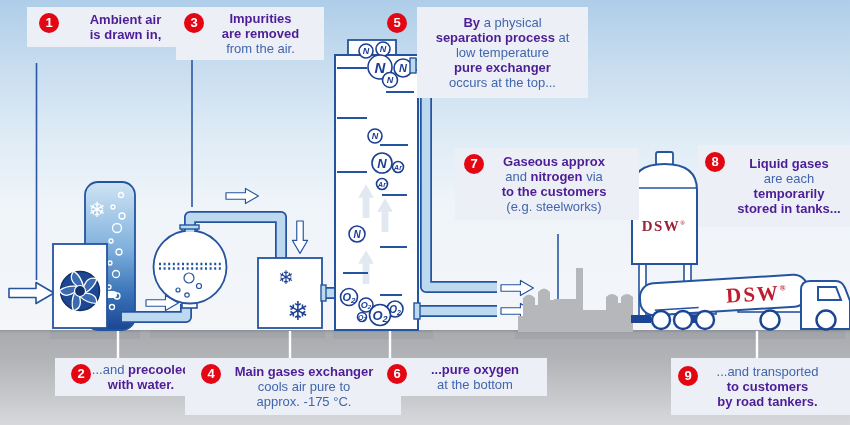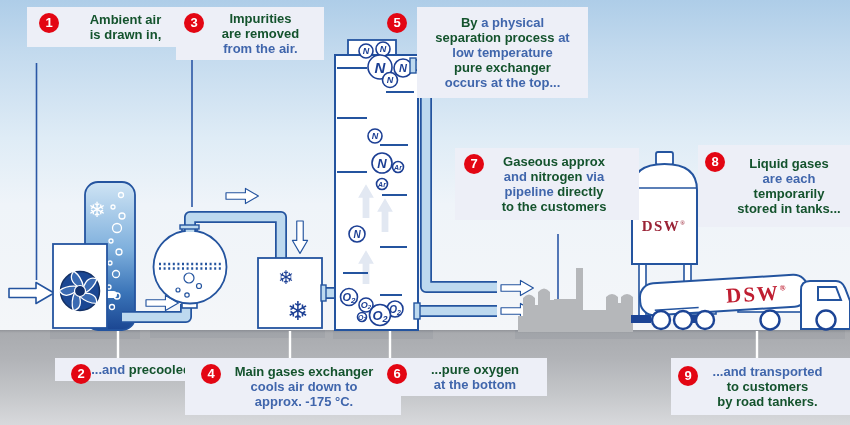--- a/index.html
+++ b/index.html
@@ -5,22 +5,22 @@
   html,body{margin:0;padding:0;background:#fff;}
   .scene{position:relative;width:850px;height:425px;overflow:hidden;
          font-family:"Liberation Sans",sans-serif;}
   .sky{position:absolute;left:0;top:0;width:850px;height:330px;
        background:linear-gradient(180deg,#aecde8 0%,#c3daee 16%,#dfecf6 42%,#eff4f9 62%,#f4f6f9 100%);}
   .ground{position:absolute;left:0;top:330px;width:850px;height:95px;
        background:linear-gradient(180deg,#93959a 0,#a9abaf 3px,#b1b3b7 30%,#c6c8cb 70%,#d8d9dc 100%);}
   svg.layer{position:absolute;left:0;top:0;}
   .callout{position:absolute;background:#edeff7;text-align:center;
            font-size:13px;line-height:15px;color:#1a3a93;}
-  .callout .b{font-weight:bold;color:#14532d;margin-top:16px;}
-  .callout .r{font-weight:bold;color:#4066ac;}
+  .callout .b{font-weight:bold;color:#4c1d95;margin-top:16px;}
+  .callout .r{font-weight:normal;color:#4066ac;}
   .badge{position:absolute;width:20px;height:20px;border-radius:50%;background:#e30613;
          color:#fff;font-weight:bold;font-size:13px;line-height:20px;text-align:center;}
   
   .c1{left:27px;top:7px;width:145px;padding:5px 4px 5px 26px;}   .c1 .badge{left:12px;top:6px;}
   .c3{left:176px;top:7px;width:121px;padding:4px 3px 4px 24px;}  .c3 .badge{left:8px;top:6px;}
   .c5{left:417px;top:7px;width:163px;padding:8px 4px;}           .c5 .badge{left:-30px;top:6px;}
   .c7{left:455px;top:148px;width:162px;padding:6px 4px 6px 18px;}.c7 .badge{left:9px;top:6px;}
   .c8{left:698px;top:145px;width:150px;padding:11px 4px 11px 16px;}.c8 .badge{left:7px;top:7px;}
   .c2{left:55px;top:358px;width:112px;padding:4px 3px 4px 30px;} .c2 .badge{left:16px;top:6px;}
   .c4{left:185px;top:358px;width:186px;padding:6px 4px 6px 26px;}.c4 .badge{left:16px;top:6px;}
@@ -316,44 +316,45 @@
         <div><span class="r">low temperature</span></div>
         <div><span class="b">pure exchanger</span></div>
         <div><span class="r">occurs at the top...</span></div>
       </div>
   </div>
   <div class="callout c7">
     <div class="badge">7</div>
     <div class="ctext">
         <div><span class="b">Gaseous approx</span></div>
         <div><span class="r">and </span><span class="b">nitrogen</span><span class="r"> via</span></div>
-        <div><span class="r">pipeline </span><span class="b">directly</span></div>
         <div><span class="b">to the customers</span></div>
+        <div><span class="r">(e.g. steelworks)</span></div>
       </div>
   </div>
   <div class="callout c8">
     <div class="badge">8</div>
     <div class="ctext">
         <div><span class="b">Liquid gases</span></div>
         <div><span class="r">are each</span></div>
         <div><span class="b">temporarily</span></div>
         <div><span class="b">stored in tanks...</span></div>
       </div>
   </div>
   <div class="callout c2">
     <div class="badge">2</div>
     <div class="ctext">
         <div><span class="r">...and </span><span class="b">precooled</span></div>
+        <div><span class="b">with water.</span></div>
       </div>
   </div>
   <div class="callout c4">
     <div class="badge">4</div>
     <div class="ctext">
         <div><span class="b">Main gases exchanger</span></div>
-        <div><span class="r">cools air down to</span></div>
+        <div><span class="r">cools air pure to</span></div>
         <div><span class="r">approx. -175 °C.</span></div>
       </div>
   </div>
   <div class="callout c6">
     <div class="badge">6</div>
     <div class="ctext">
         <div><span class="b">...pure oxygen</span></div>
         <div><span class="r">at the bottom</span></div>
       </div>
   </div>

